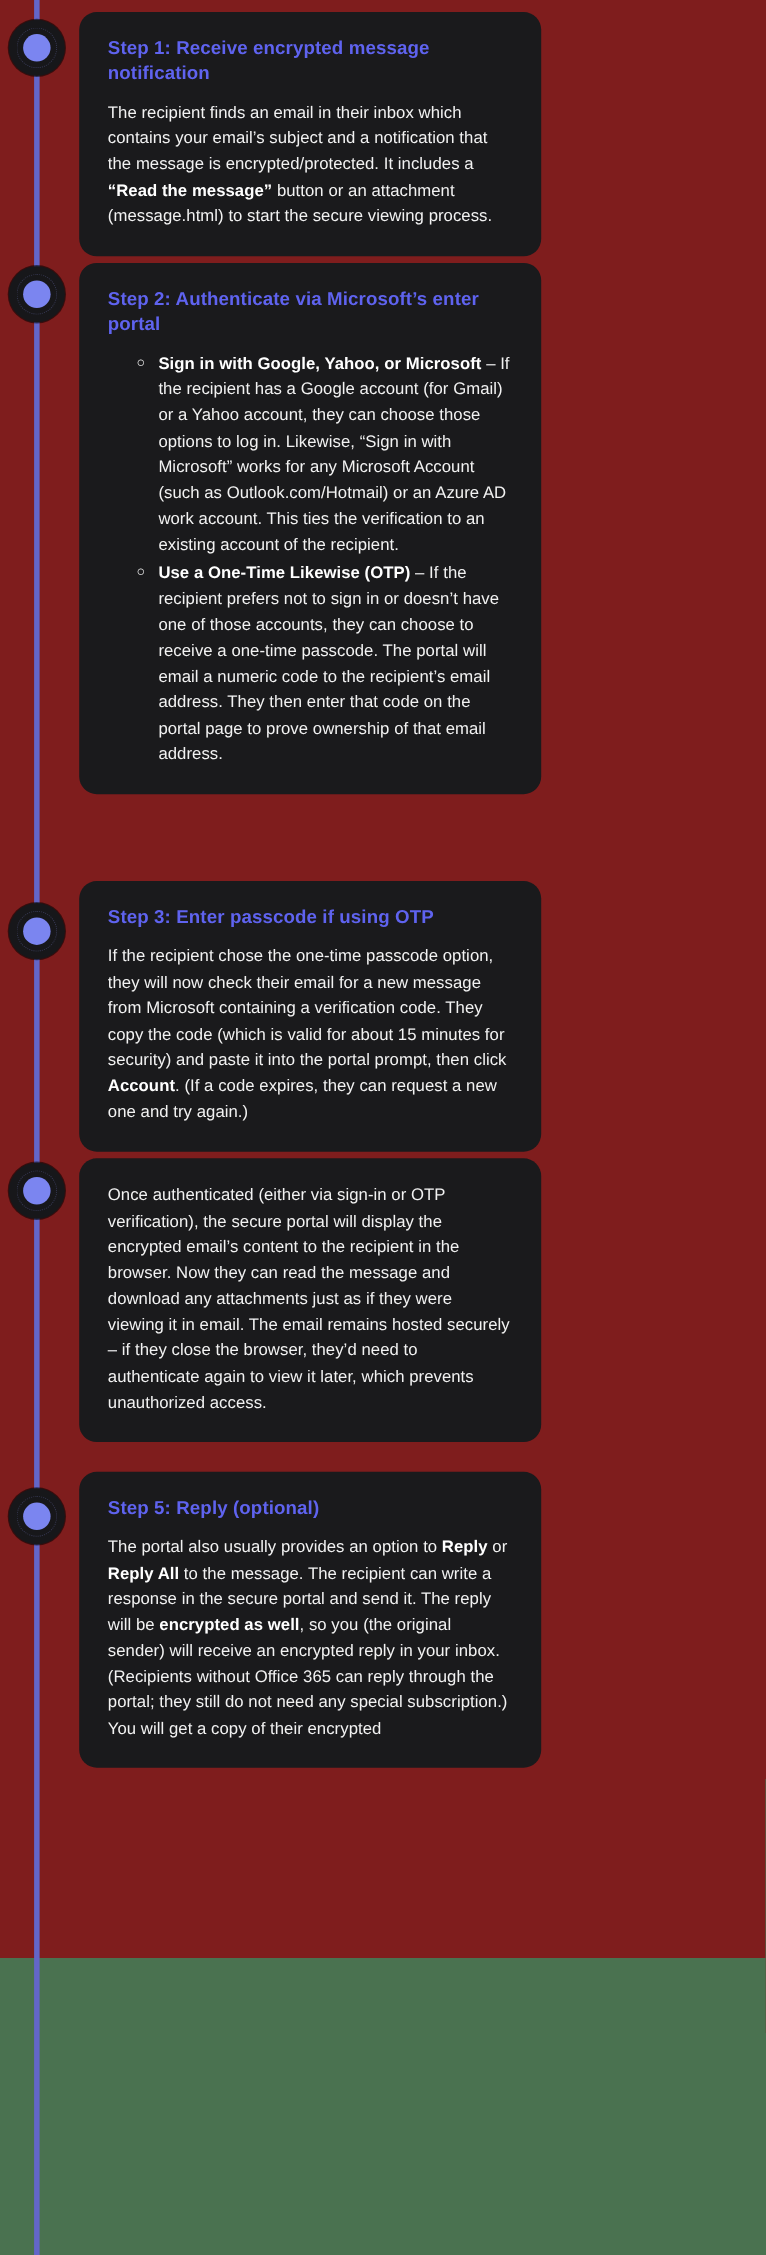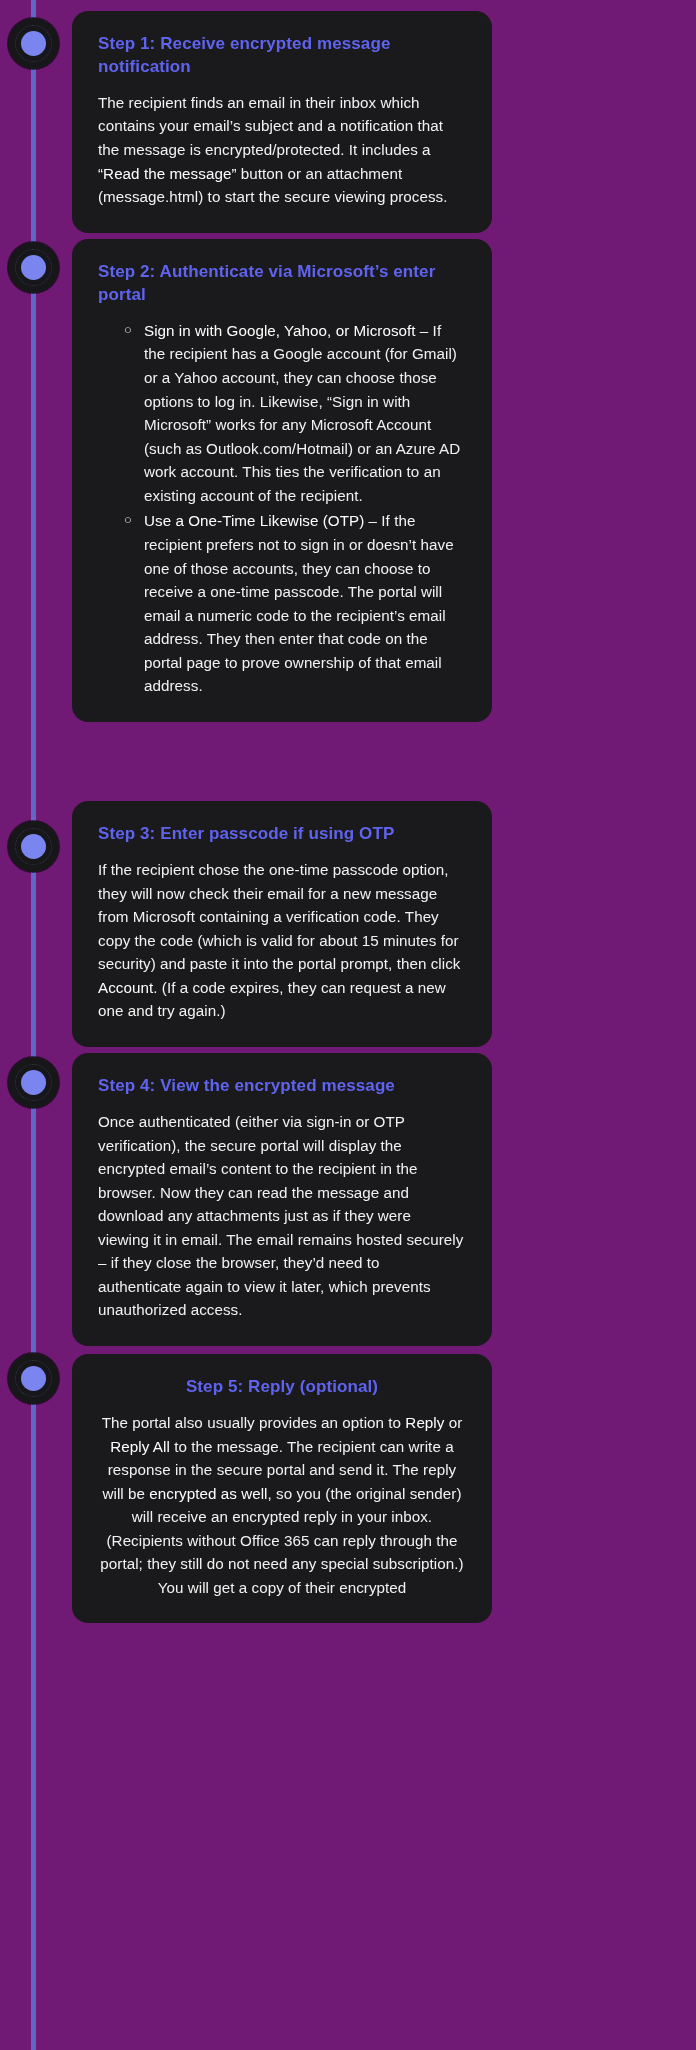--- a/index.html
+++ b/index.html
@@ -8,22 +8,22 @@
     width: 696px;
     height: 2050px;
     background: #4a7250;
     font-family: "Liberation Sans", sans-serif;
     overflow: hidden;
   }
 
   #timeline-root {
     position: relative;
     width: 696px;
-    height: 2050px;
-    background: #701a75;
+    height: 1780px;
+    background: #7f1d1d;
   }
 
   
   .timeline-axis {
     position: absolute;
     left: 31px;
     top: 0;
     width: 5px;
     height: 2050px;
     background: #6366c9;
@@ -90,21 +90,21 @@
     margin-bottom: 12px;
   }
 
   .card-body {
     color: #f2f2f2;
     font-size: 15.2px;
     line-height: 1.55;
     letter-spacing: 0.05px;
   }
 
-  .card-body b { font-weight: normal; color: #ffffff; }
+  .card-body b { font-weight: bold; color: #ffffff; }
 
   ul.sub-list {
     list-style: none;
     margin: 2px 0 0 0;
     padding: 0;
   }
   ul.sub-list > li {
     position: relative;
     padding-left: 46px;
     margin-top: 2px;
@@ -131,21 +131,21 @@
   #row-1 .marker { top: 18px; }
   #row-2 .marker { top: 23px; }
   #row-3 .marker { top: 23px; }
   #row-4 .marker { top: 25px; }
   #row-5 .marker { top: 27px; }
 
   #row-1 .card { top: 11px; }
   #row-2 .card { top: 20px; }
   #row-3 .card { top: 3px; }
   #row-4 .card { top: 21px; }
-  #row-5 .card { top: 28px; text-align: center; }
+  #row-5 .card { top: 12px; }
 </style>
 </head>
 <body>
 
 <div id="timeline-root">
 
   <div class="timeline-axis"></div>
 
   <div class="step-row" id="row-1">
     <div class="marker">
@@ -184,21 +184,20 @@
           <div>If the recipient chose the one-time passcode option, they will now check their email for a new message from Microsoft containing a verification code. They copy the code (which is valid for about 15 minutes for security) and paste it into the portal prompt, then click <b>Account</b>. (If a code expires, they can request a new one and try again.)</div>
         </div>
     </div>
   </div>
 
   <div class="step-row" id="row-4">
     <div class="marker">
       <div class="marker-ring"></div>
     </div>
     <div class="card">
-      <div class="card-title">Step 4: View the encrypted message</div>
       <div class="card-body">
           <div>Once authenticated (either via sign-in or OTP verification), the secure portal will display the encrypted email’s content to the recipient in the browser. Now they can read the message and download any attachments just as if they were viewing it in email. The email remains hosted securely – if they close the browser, they’d need to authenticate again to view it later, which prevents unauthorized access.</div>
         </div>
     </div>
   </div>
 
   <div class="step-row" id="row-5">
     <div class="marker">
       <div class="marker-ring"></div>
     </div>

